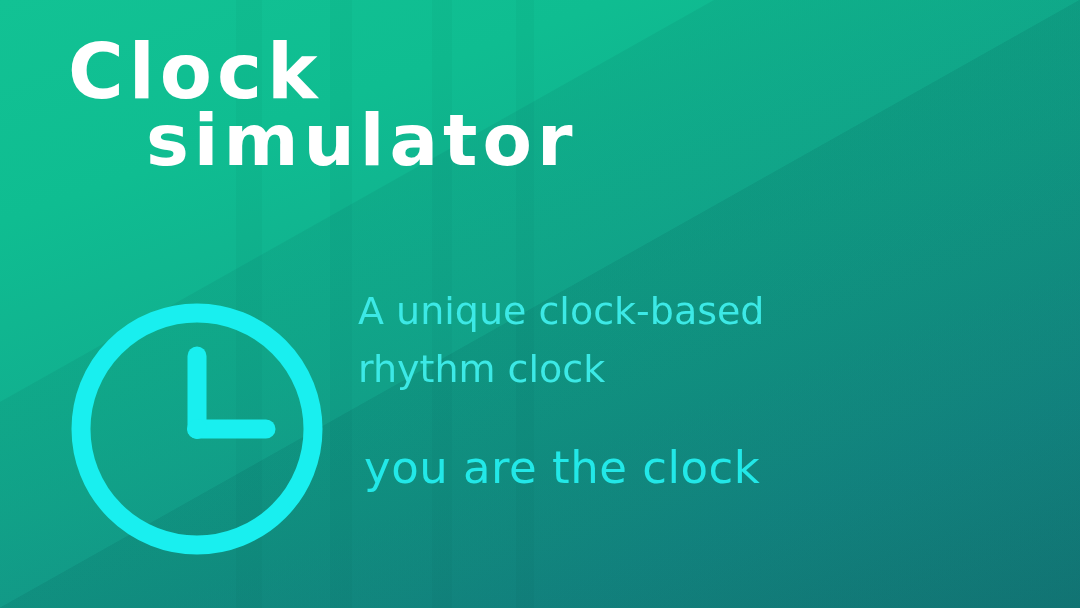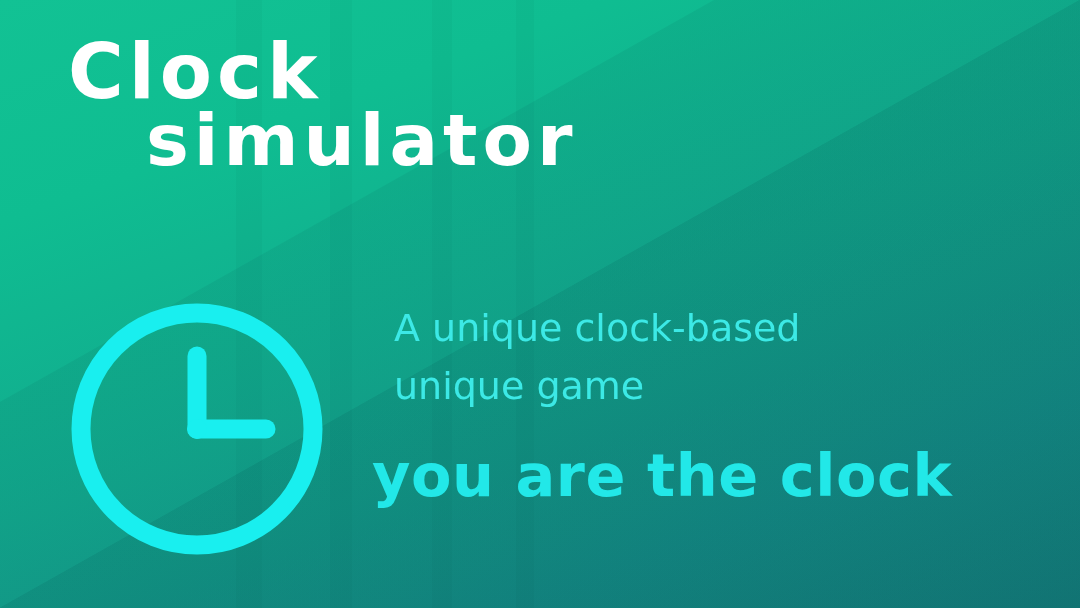--- a/index.html
+++ b/index.html
@@ -105,37 +105,36 @@
     top: 294px;
     width: 270px;
     height: 270px;
   }
   .clock-icon svg { display: block; }
 
   
   .subtitle {
     position: absolute;
     left: 358px;
-    top: 300px;
+    top: 283px;
     width: 520px;
     color: #3ce9e6;
     font-size: 38px;
     line-height: 1.52;
     font-weight: normal;
-    margin-left: 36px;
   }
   .subtitle .sub-line { display: block; white-space: nowrap; }
 
   .tagline {
     position: absolute;
-    left: 372px;
+    left: 364px;
     top: 441px;
     color: #22e8e8;
-    font-size: 59px;
-    font-weight: bold;
+    font-size: 45px;
+    font-weight: normal;
     letter-spacing: 0.5px;
     white-space: nowrap;
   }
 </style>
 </head>
 <body>
 
 <div id="promo-banner">
 
   <div class="longshadow-layer">
@@ -158,18 +157,18 @@
 
       <line x1="135" y1="135" x2="135" y2="62" stroke="#19efef" stroke-width="19" stroke-linecap="round"></line>
 
       <line x1="135" y1="135" x2="204" y2="135" stroke="#19efef" stroke-width="19" stroke-linecap="round"></line>
       <circle cx="135" cy="135" r="10" fill="#19efef"></circle>
     </svg>
   </div>
 
   <div class="subtitle">
     <span class="sub-line">A unique clock-based</span>
-    <span class="sub-line">unique game</span>
+    <span class="sub-line">rhythm clock</span>
   </div>
 
   <div class="tagline">you are the clock</div>
 
 </div>
 
 </body></html>

